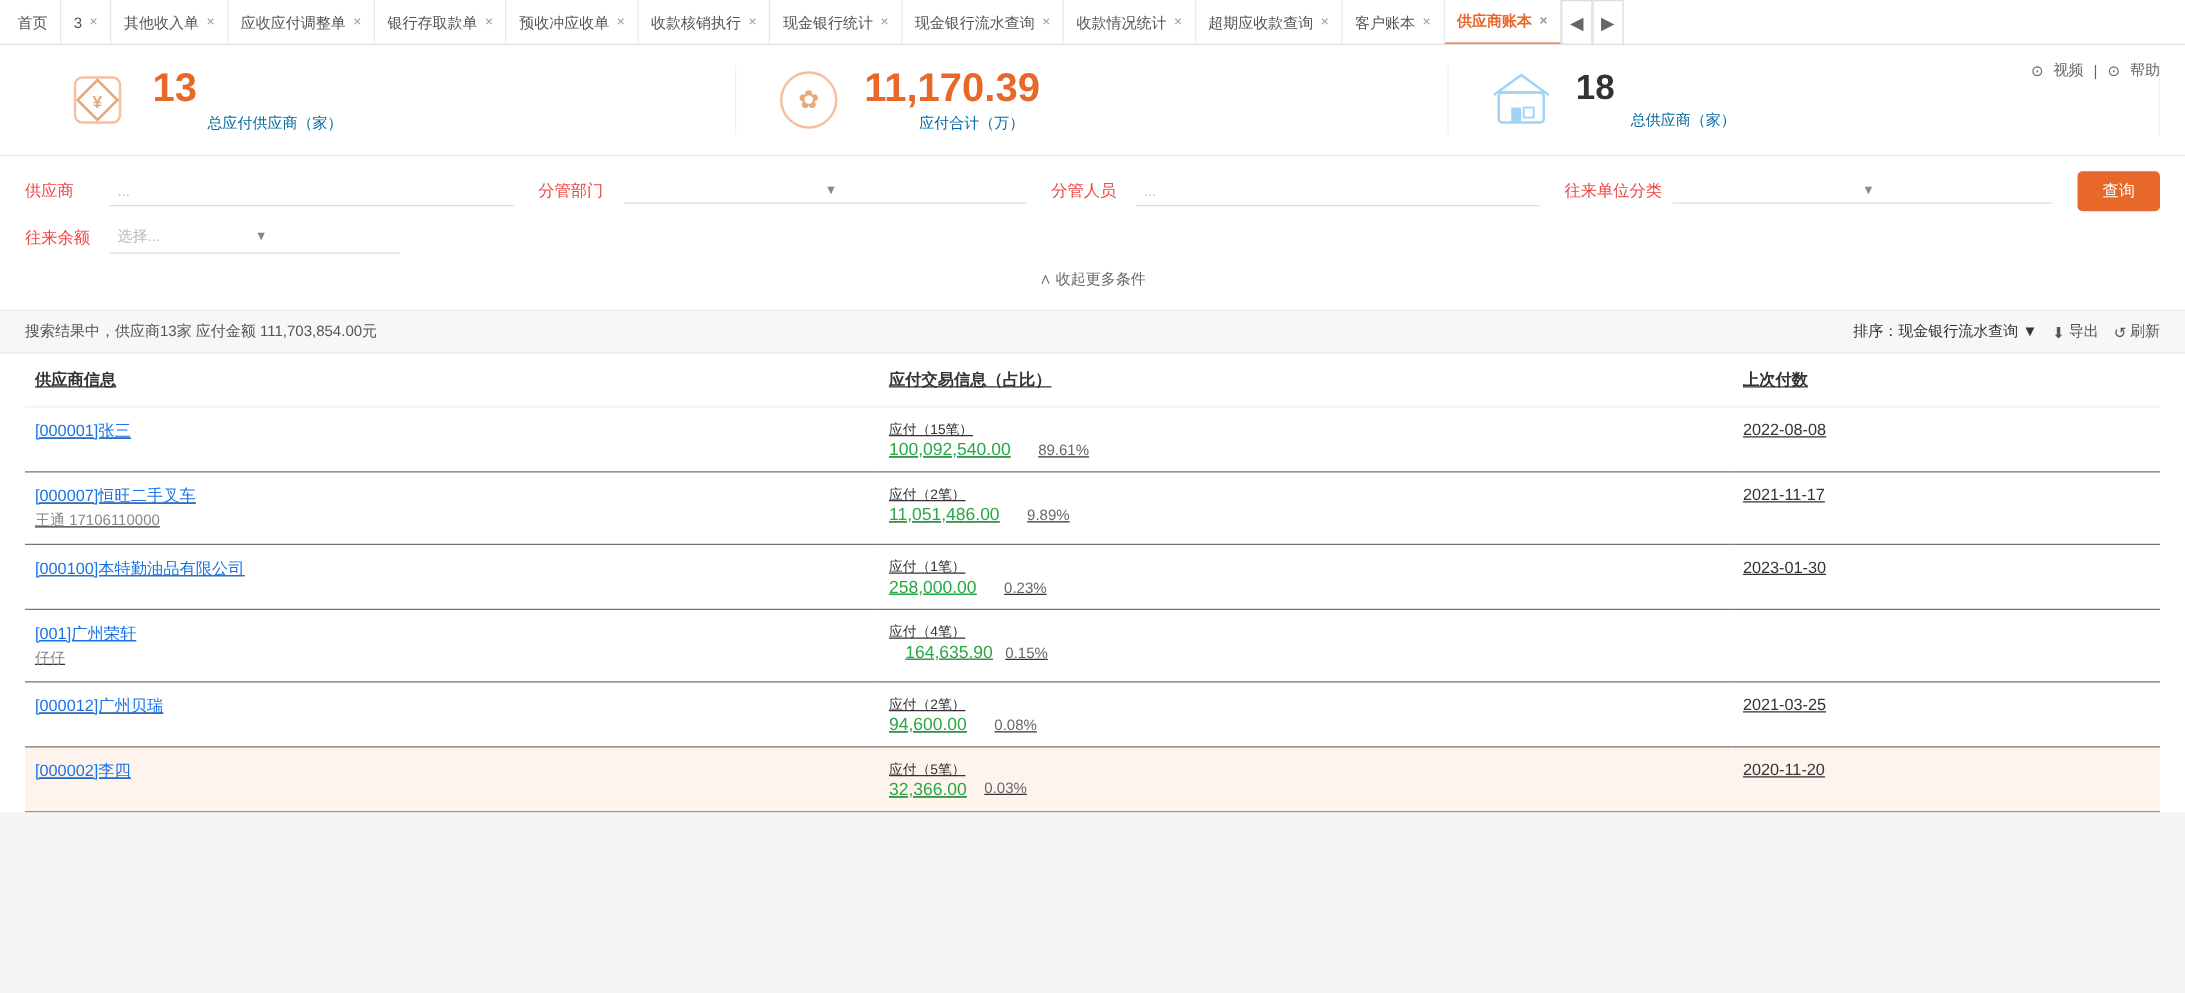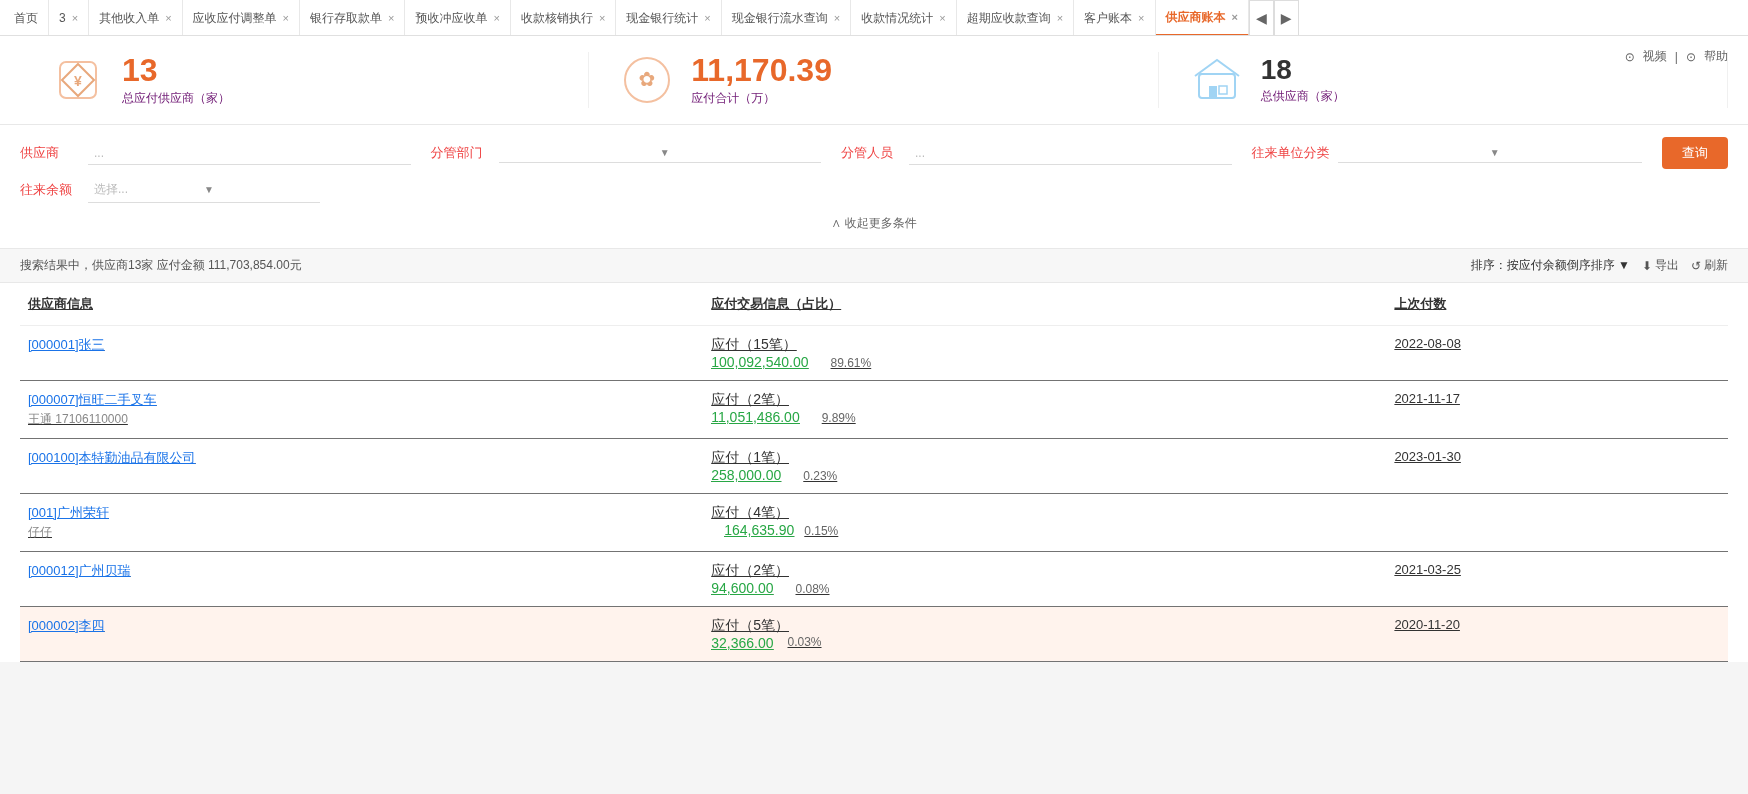--- a/index.html
+++ b/index.html
@@ -52,21 +52,21 @@
     .summary-icon {
       width: 56px;
       height: 56px;
       display: flex;
       align-items: center;
       justify-content: center;
     }
     .summary-icon svg { width: 52px; height: 52px; }
     .summary-info .big-num { font-size: 32px; font-weight: bold; color: #e8682a; line-height: 1; }
     .summary-info .big-num.dark { color: #333; font-size: 28px; }
-    .summary-info .label { font-size: 12px; color: #701a75; margin-top: 4px; }
+    .summary-info .label { font-size: 12px; color: #0369a1; margin-top: 4px; margin-left: 44px; }
     .top-right-links {
       position: absolute;
       right: 20px;
       top: 12px;
       font-size: 12px;
       color: #666;
       display: flex;
       gap: 8px;
       align-items: center;
     }
@@ -189,21 +189,21 @@
     }
     tbody tr { border-bottom: 1px solid #737373; }
     tbody tr.highlighted { background: #fff3ed; }
     .supplier-link {
       color: #1a73e8;
       text-decoration: underline;
       cursor: pointer;
       font-size: 13px;
     }
     .sub-info { font-size: 12px; color: #888; margin-top: 2px; }
-    .payable-label { color: #333; font-size: 14px; }
+    .payable-label { color: #333; font-size: 11px; }
     .payable-amount { color: #28a745; font-size: 14px; font-weight: 500; text-decoration: underline; cursor: pointer; }
     .payable-percent { color: #666; font-size: 12px; margin-left: 10px; }
     .last-pay-date { color: #333; font-size: 13px; }
 
     
     .table-wrapper { max-height: 420px; overflow-y: auto; text-decoration: underline; }
     .table-wrapper::-webkit-scrollbar { width: 6px; }
     .table-wrapper::-webkit-scrollbar-thumb { background: #ccc; border-radius: 3px; }
   </style>
 </head>
@@ -361,21 +361,21 @@
     </div>
   </div>
 
   <div class="collapse-btn">∧ 收起更多条件</div>
 </div>
 
 <div class="result-bar">
   <span>搜索结果中，供应商13家   应付金额 111,703,854.00元</span>
   <div class="right-actions">
     <span class="sort-label">
-      <span>排序：按应付余额倒序排序</span>
+      <span>排序：现金银行流水查询</span>
       <span> ▼</span>
     </span>
     <span class="export-btn">
       <span>⬇</span>
       <span>导出</span>
     </span>
     <span class="refresh-btn">
       <span>↺</span>
       <span>刷新</span>
     </span>

